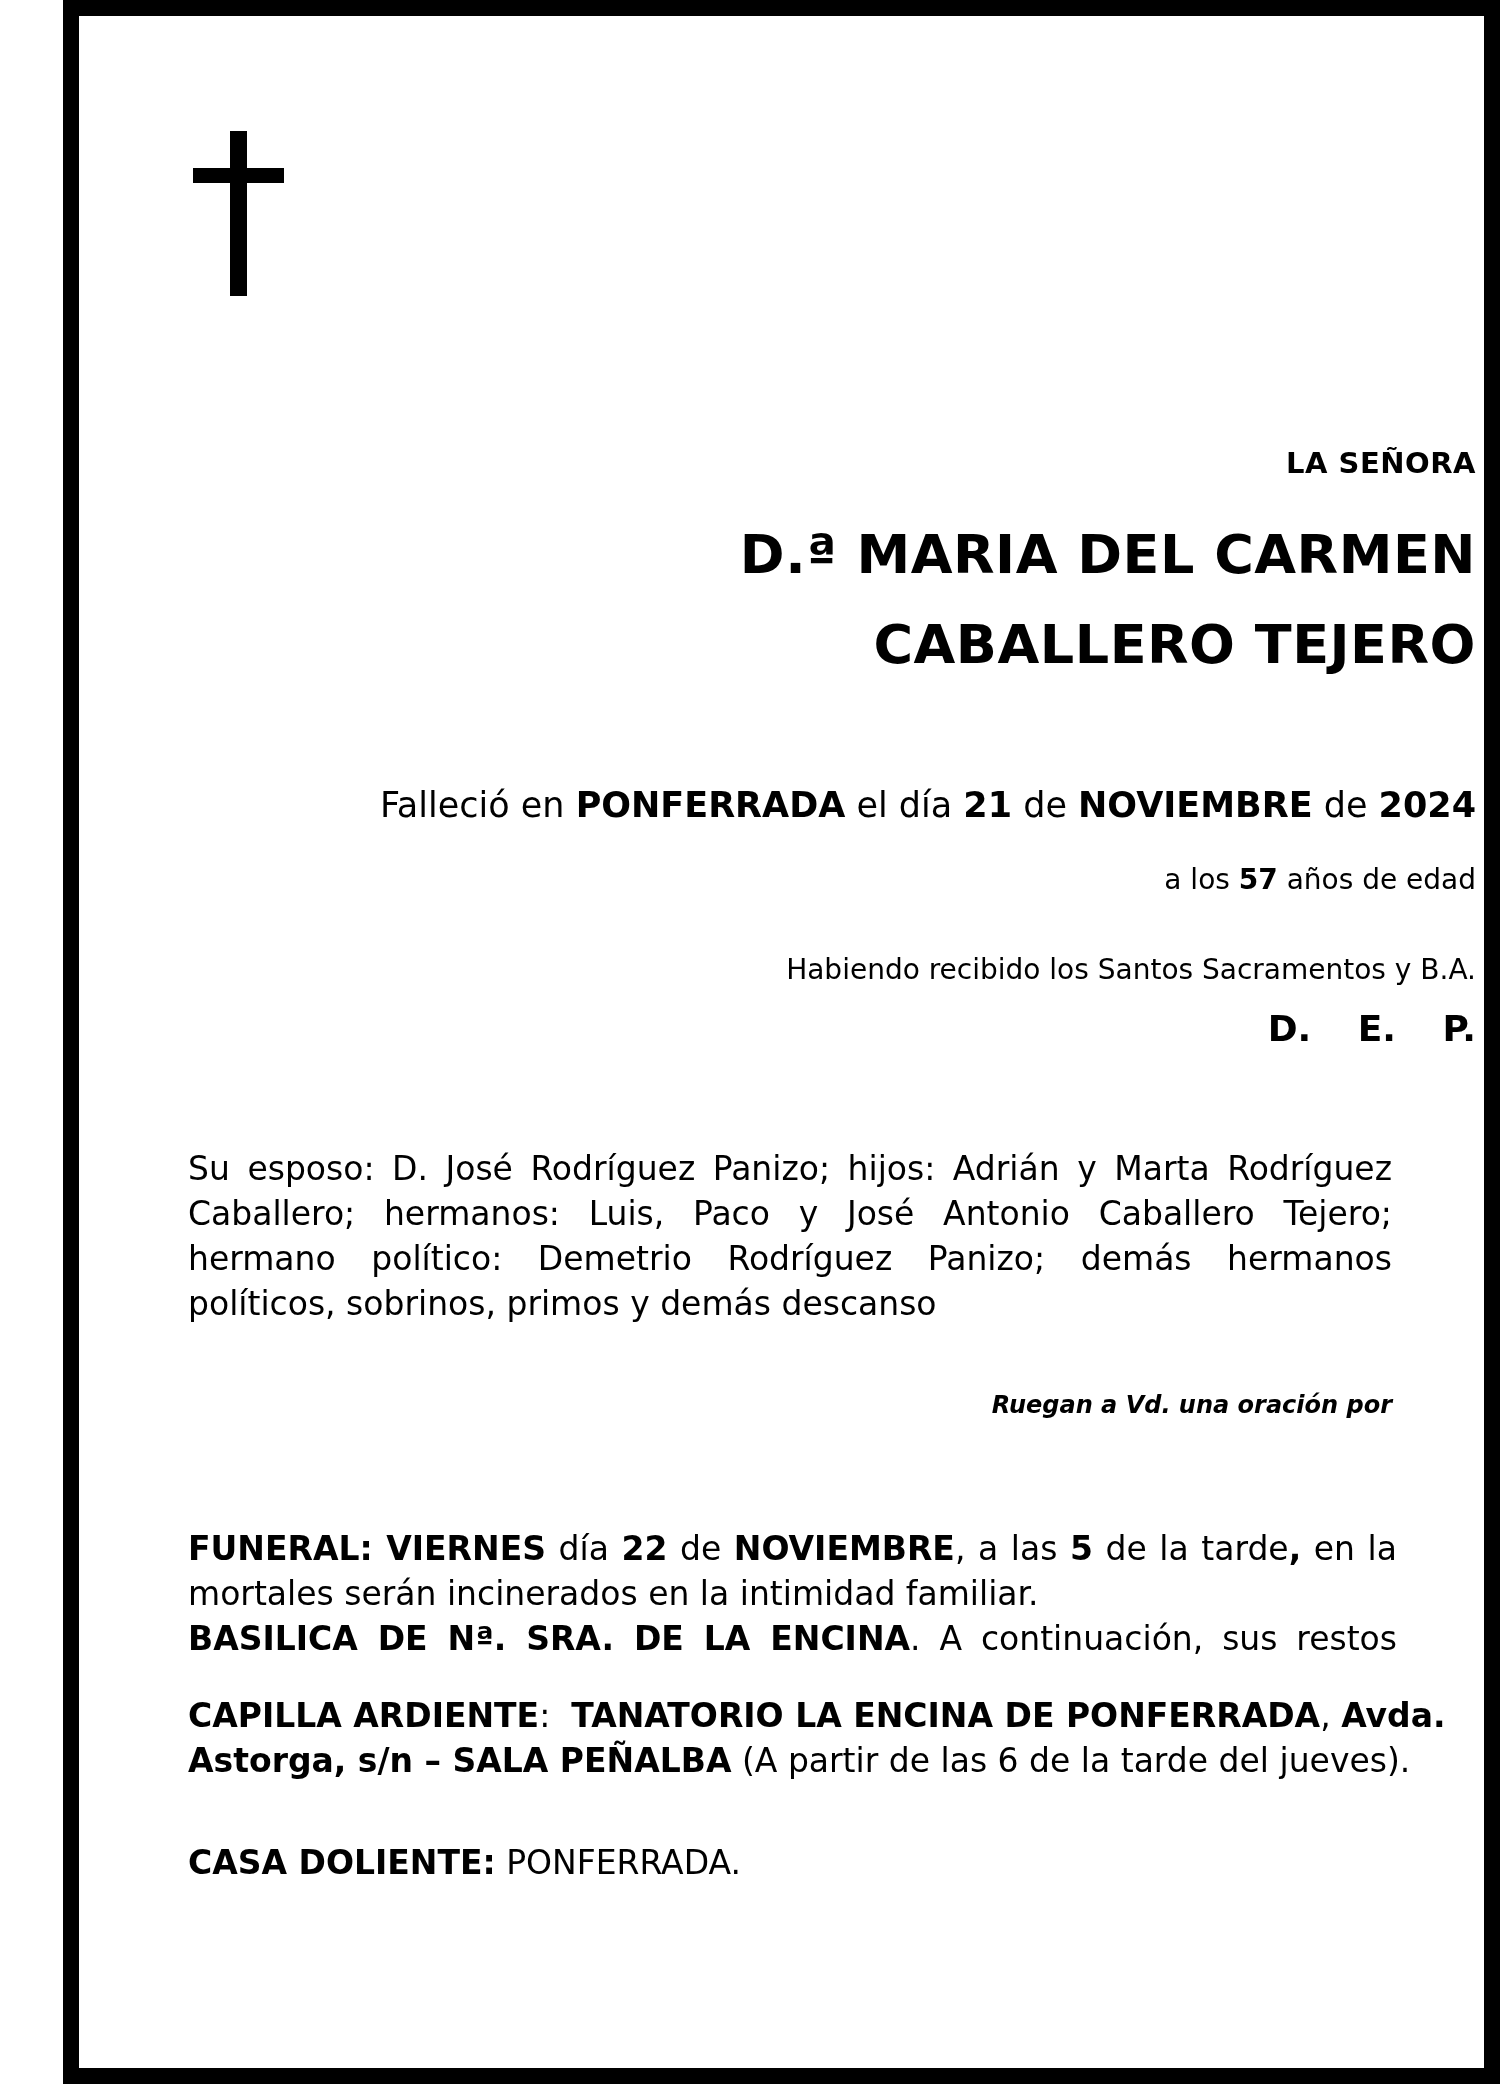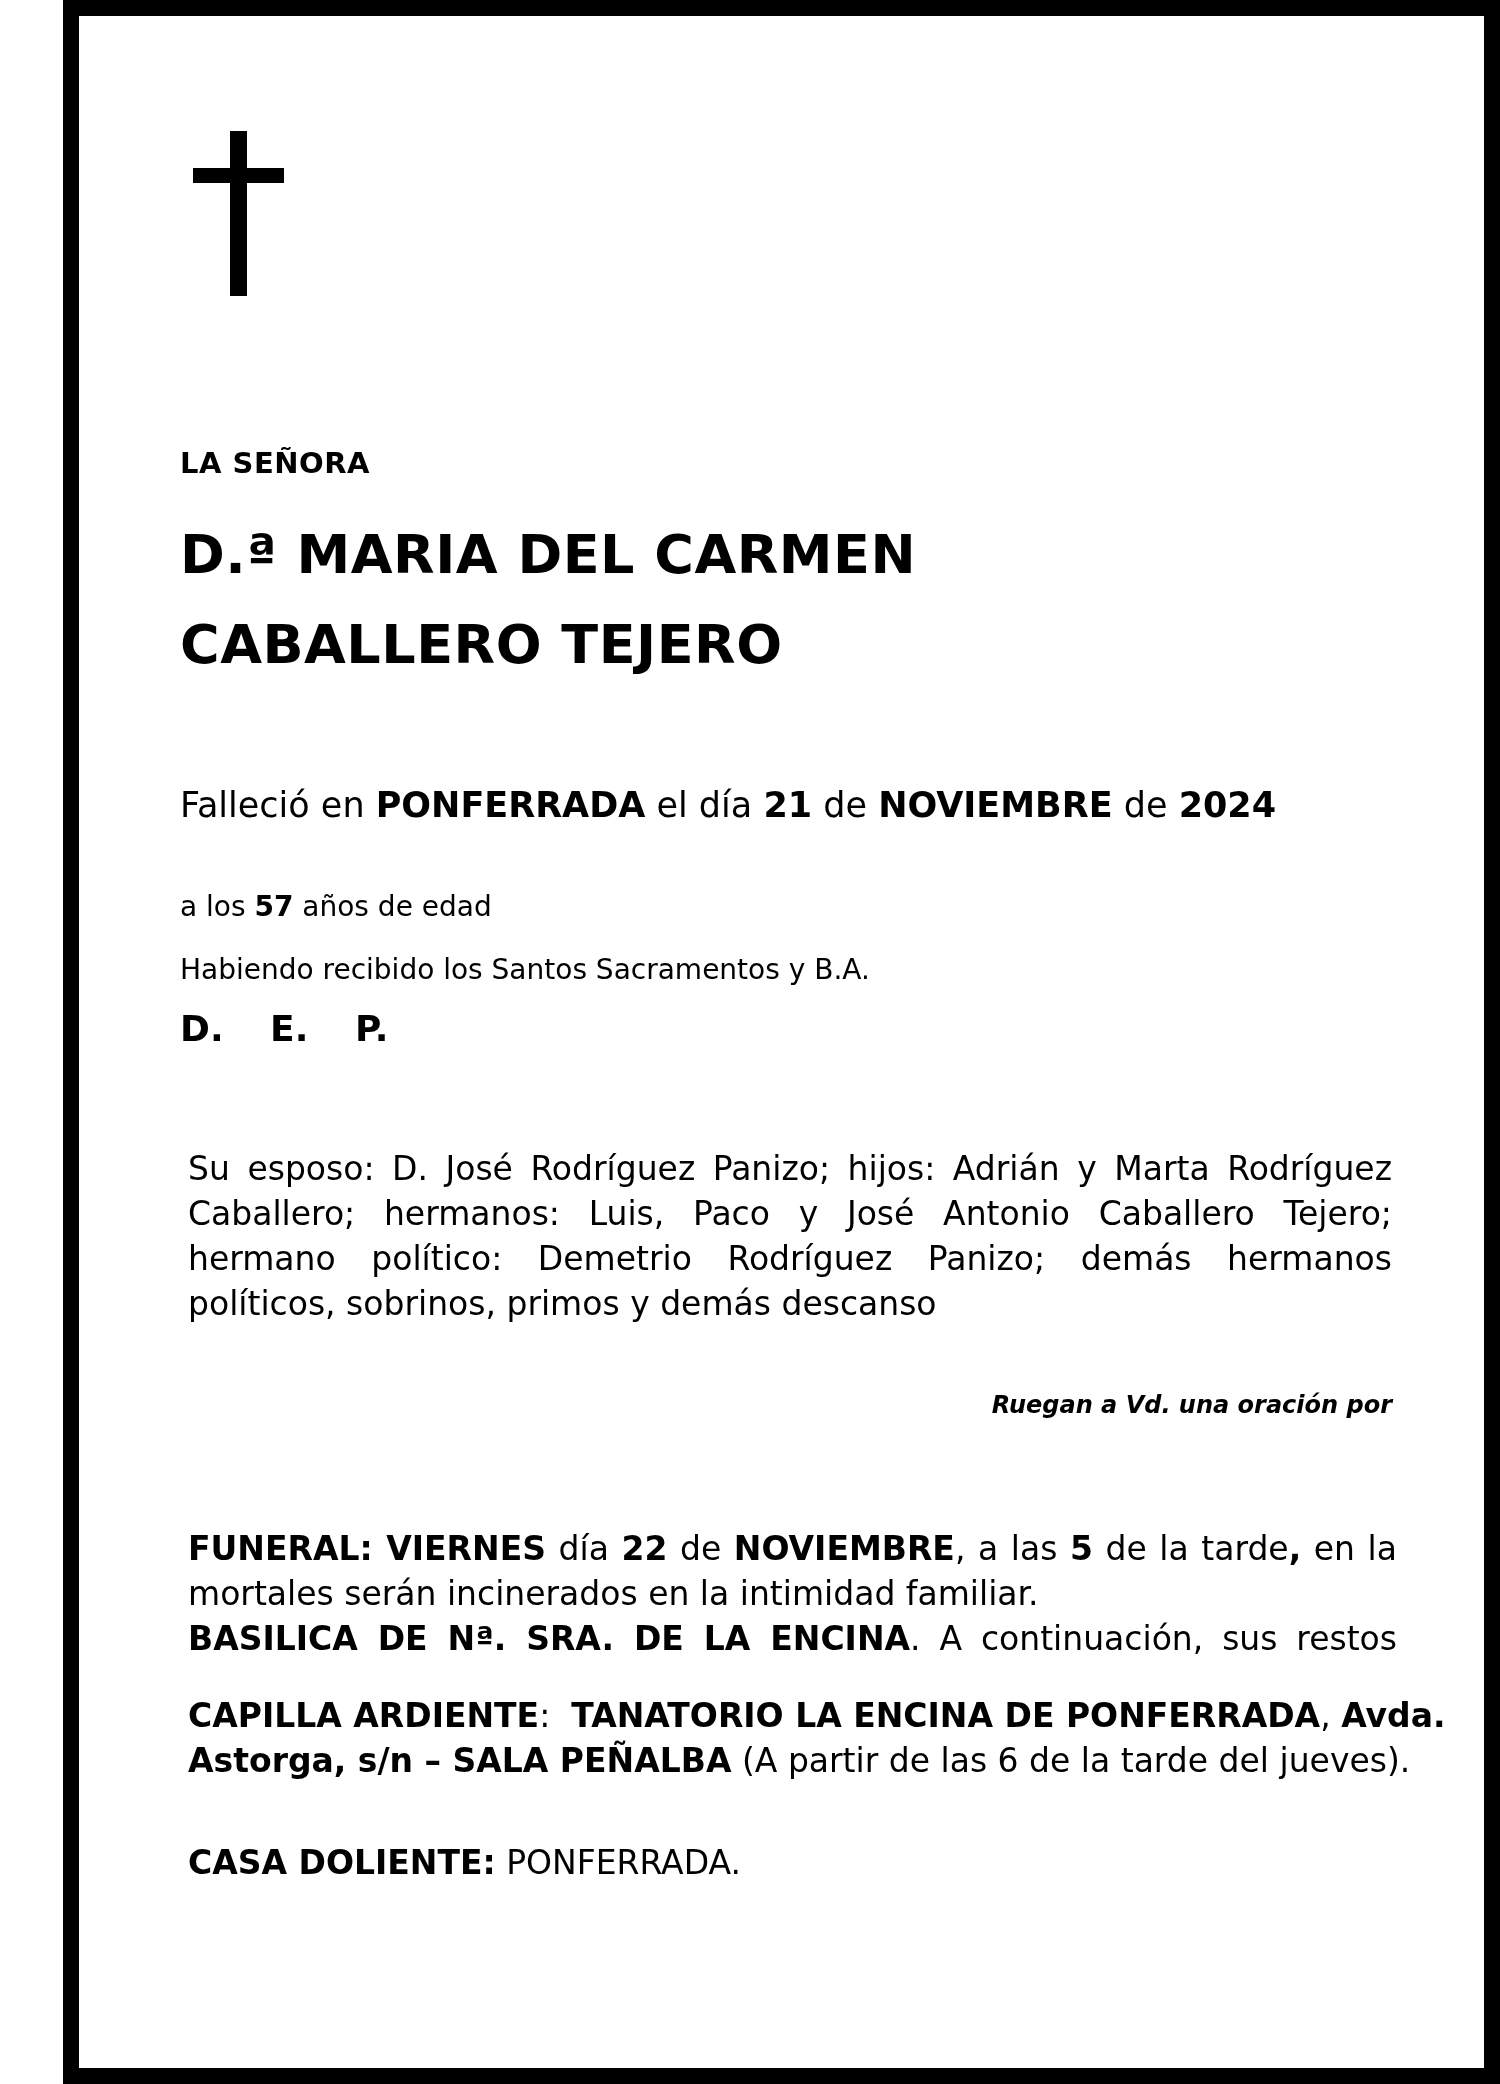--- a/index.html
+++ b/index.html
@@ -4,30 +4,30 @@
 <style>
   html, body { margin: 0; padding: 0; background: #ffffff; }
   body { width: 1500px; height: 2084px; position: relative; overflow: hidden;
          font-family: "DejaVu Sans", sans-serif; color: #000; }
   .frame { position: absolute; left: 63px; top: 0; width: 1437px; height: 2084px;
            box-sizing: border-box; border: 16px solid #000; background: #fff; }
   .cross { position: absolute; }
   .cross .v { position: absolute; left: 230px; top: 131px; width: 17px; height: 165px; background: #000; }
   .cross .h { position: absolute; left: 193px; top: 168px; width: 91px; height: 15px; background: #000; }
 
-  .center-line { position: absolute; left: 180px; width: 1296px; text-align: left; white-space: nowrap; }
+  .center-line { position: absolute; left: 180px; width: 1296px; text-align: right; white-space: nowrap; }
   .b { font-weight: bold; }
 
   .title { top: 446px; font-size: 29px; font-weight: bold; letter-spacing: 0.5px; }
   .name { font-size: 54px; font-weight: bold; letter-spacing: 0.5px; line-height: 1; }
   .name1 { top: 528px; }
   .name2 { top: 618px; }
 
   .death { top: 785px; font-size: 35px; font-weight: normal; }
-  .age { top: 890px; font-size: 28px; }
+  .age { top: 863px; font-size: 28px; }
   .sacr { top: 953px; font-size: 28px; }
   .dep { top: 1008px; font-size: 36px; font-weight: bold; word-spacing: 34px; }
 
   .block { position: absolute; left: 188px; width: 1209px; text-align: justify;
            font-size: 33px; line-height: 45px; }
   .block .line { display: block; text-align: justify; text-align-last: justify; height: 45px; white-space: nowrap; }
   .block .line.last { text-align-last: left; }
   .family { top: 1146px; width: 1204px; }
 
   .prayer { position: absolute; right: 108px; top: 1388px; text-align: right;

